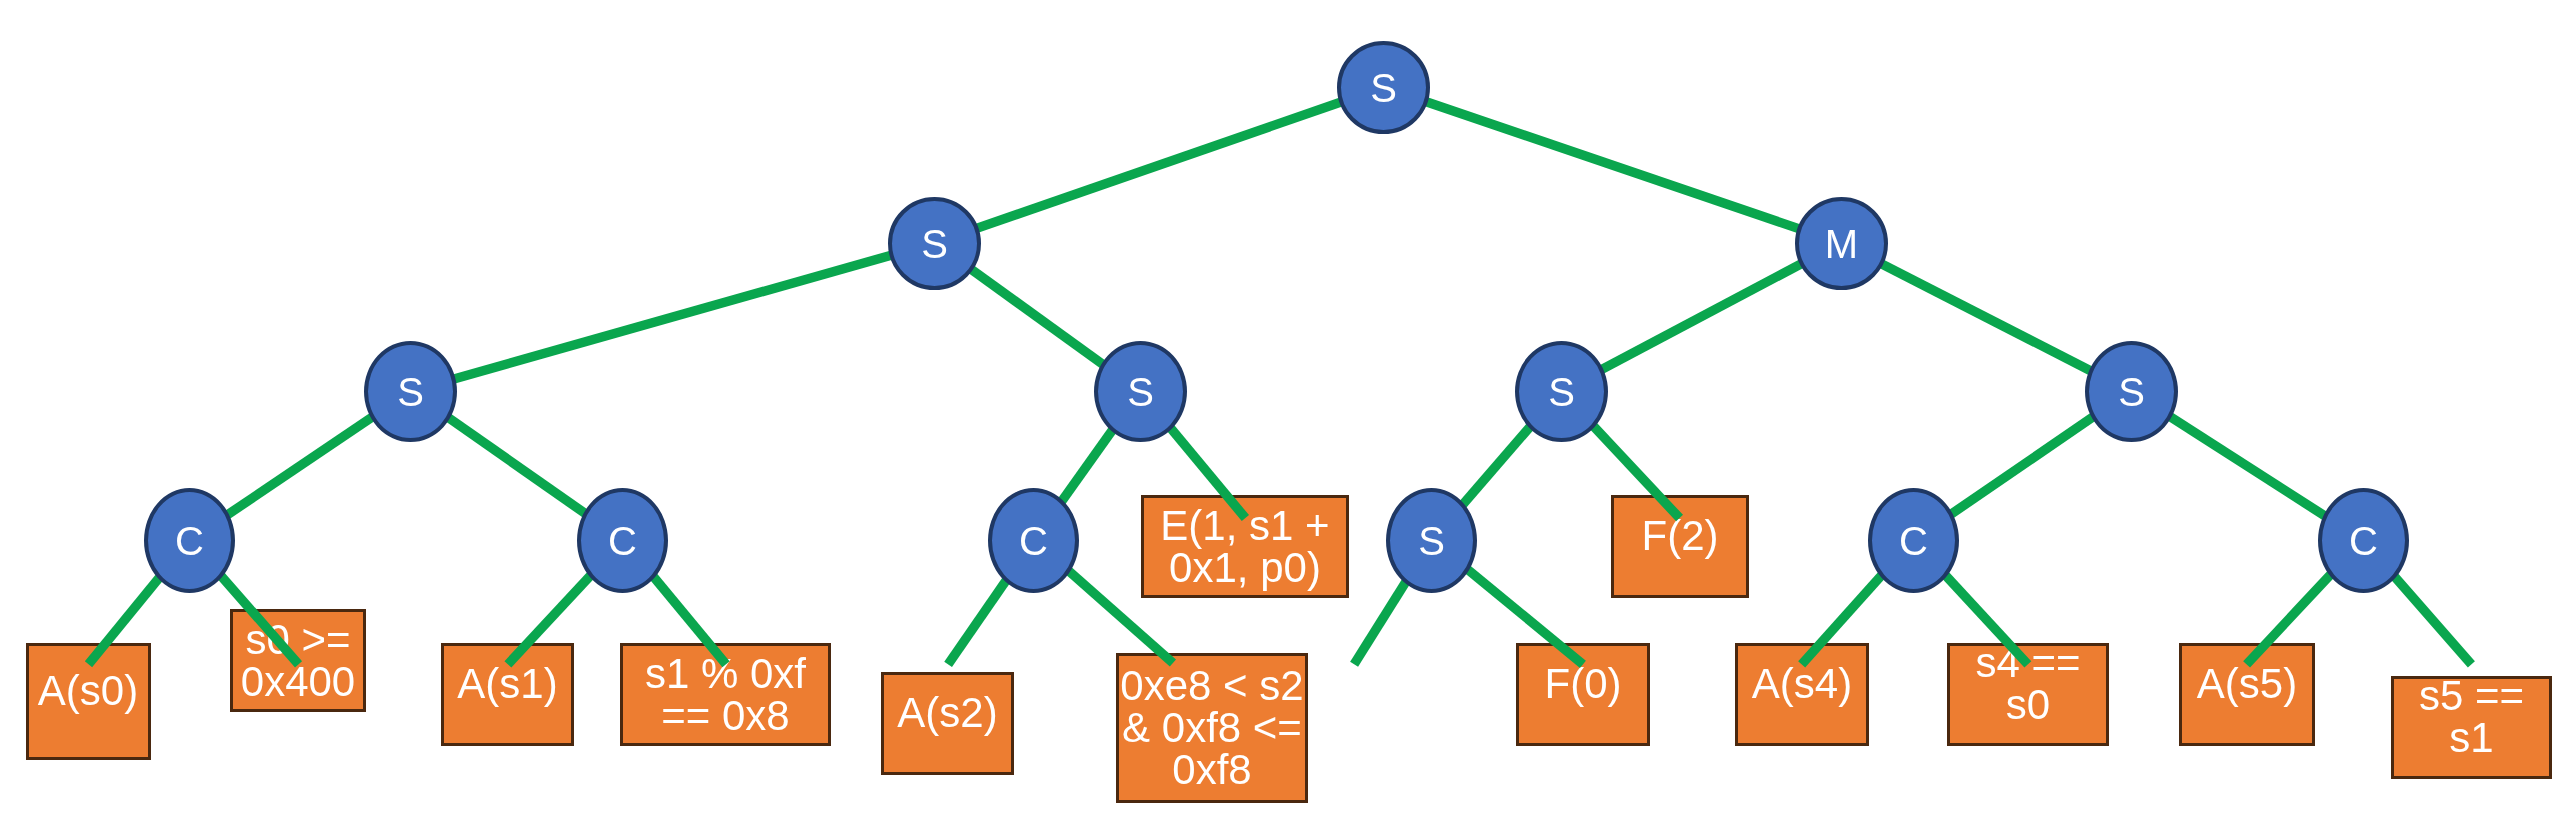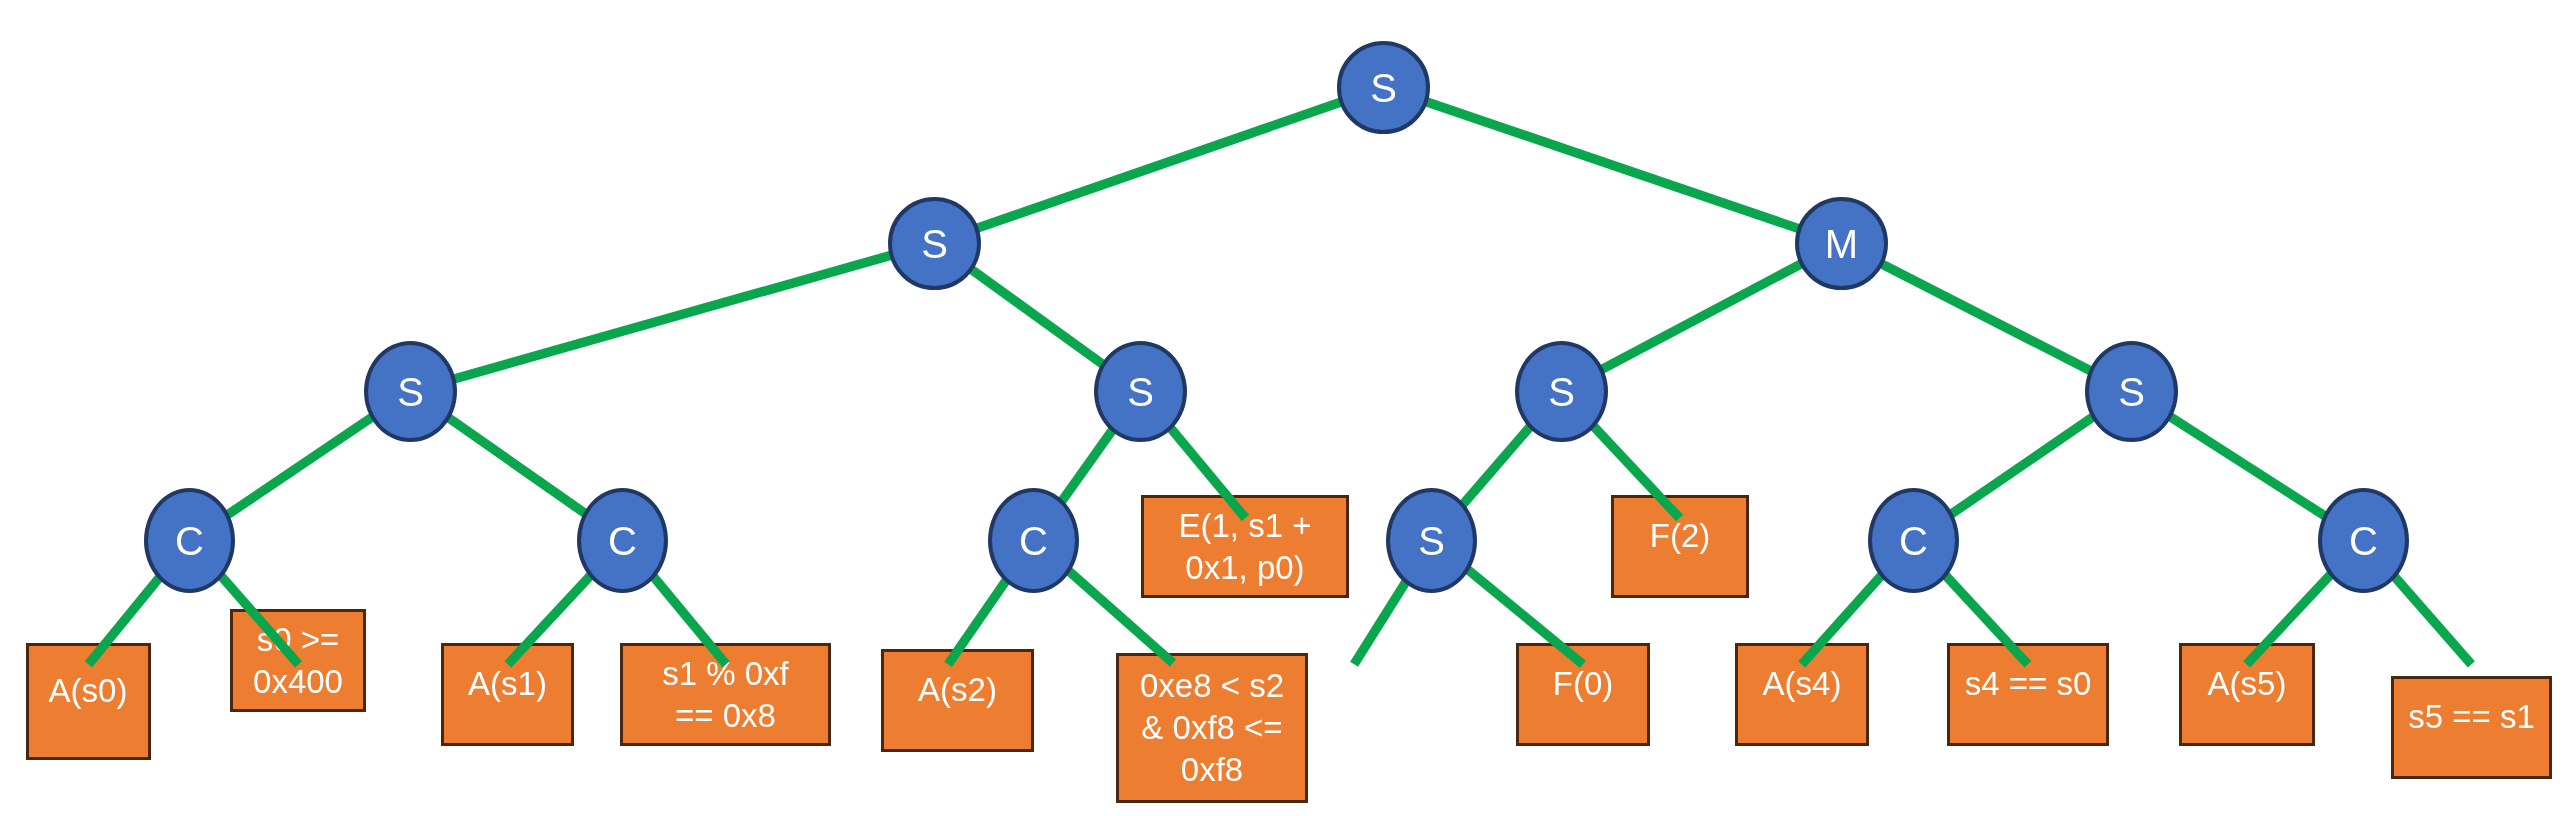--- a/index.html
+++ b/index.html
@@ -31,25 +31,25 @@
     position: absolute;
     z-index: 1;
     background: var(--box-fill, #ED7D31);
     border: 3.4px solid var(--box-border, #4A280F);
     color: var(--text, #ffffff);
     box-sizing: border-box;
     display: flex;
     align-items: center;
     justify-content: center;
     text-align: center;
-    font-size: 33px;
+    font-size: 42px;
     line-height: 42px;
     white-space: pre-line;
   }
-  .obox.single { padding-bottom: 21px; text-align: right; }
+  .obox.single { padding-bottom: 21px; }
   .onode {
     position: absolute;
     z-index: 3;
     background: var(--node-fill, #4472C4);
     border: 4px solid var(--node-border, #1F3864);
     border-radius: 50%;
     color: var(--text, #ffffff);
     box-sizing: border-box;
     display: flex;
     align-items: center;
@@ -98,21 +98,21 @@
   <div class="obox" style="left:1141px; top:495px; width:208px; height:103px;">E(1, s1 +
 0x1, p0)</div>
   <div class="obox single" style="left:1611px; top:495px; width:138px; height:103px;">F(2)</div>
 
   <div class="obox single" style="left:25.5px; top:643px; width:125px; height:117px;">A(s0)</div>
   <div class="obox" style="left:230px; top:609px; width:136px; height:103px;">s0 &gt;=
 0x400</div>
   <div class="obox single" style="left:441px; top:643px; width:133px; height:103px;">A(s1)</div>
   <div class="obox" style="left:620px; top:643px; width:211px; height:103px;">s1 % 0xf
 == 0x8</div>
-  <div class="obox single" style="left:881px; top:649px; width:153px; height:103px;">A(s2)</div>
+  <div class="obox single" style="left:881px; top:672px; width:133px; height:103px;">A(s2)</div>
   <div class="obox" style="left:1116px; top:641px; width:192px; height:150px;margin-top:12px;">0xe8 &lt; s2
 &amp; 0xf8 &lt;=
 0xf8</div>
   <div class="obox single" style="left:1516px; top:643px; width:134px; height:103px;">F(0)</div>
   <div class="obox single" style="left:1735px; top:643px; width:134px; height:103px;">A(s4)</div>
   <div class="obox single" style="left:1947px; top:643px; width:162px; height:103px;">s4 == s0</div>
   <div class="obox single" style="left:2179px; top:643px; width:136px; height:103px;">A(s5)</div>
   <div class="obox single" style="left:2391px; top:676px; width:161px; height:103px;">s5 == s1</div>
 
   <div class="onode n-top" style="left:1337px; top:41px;">S</div>

